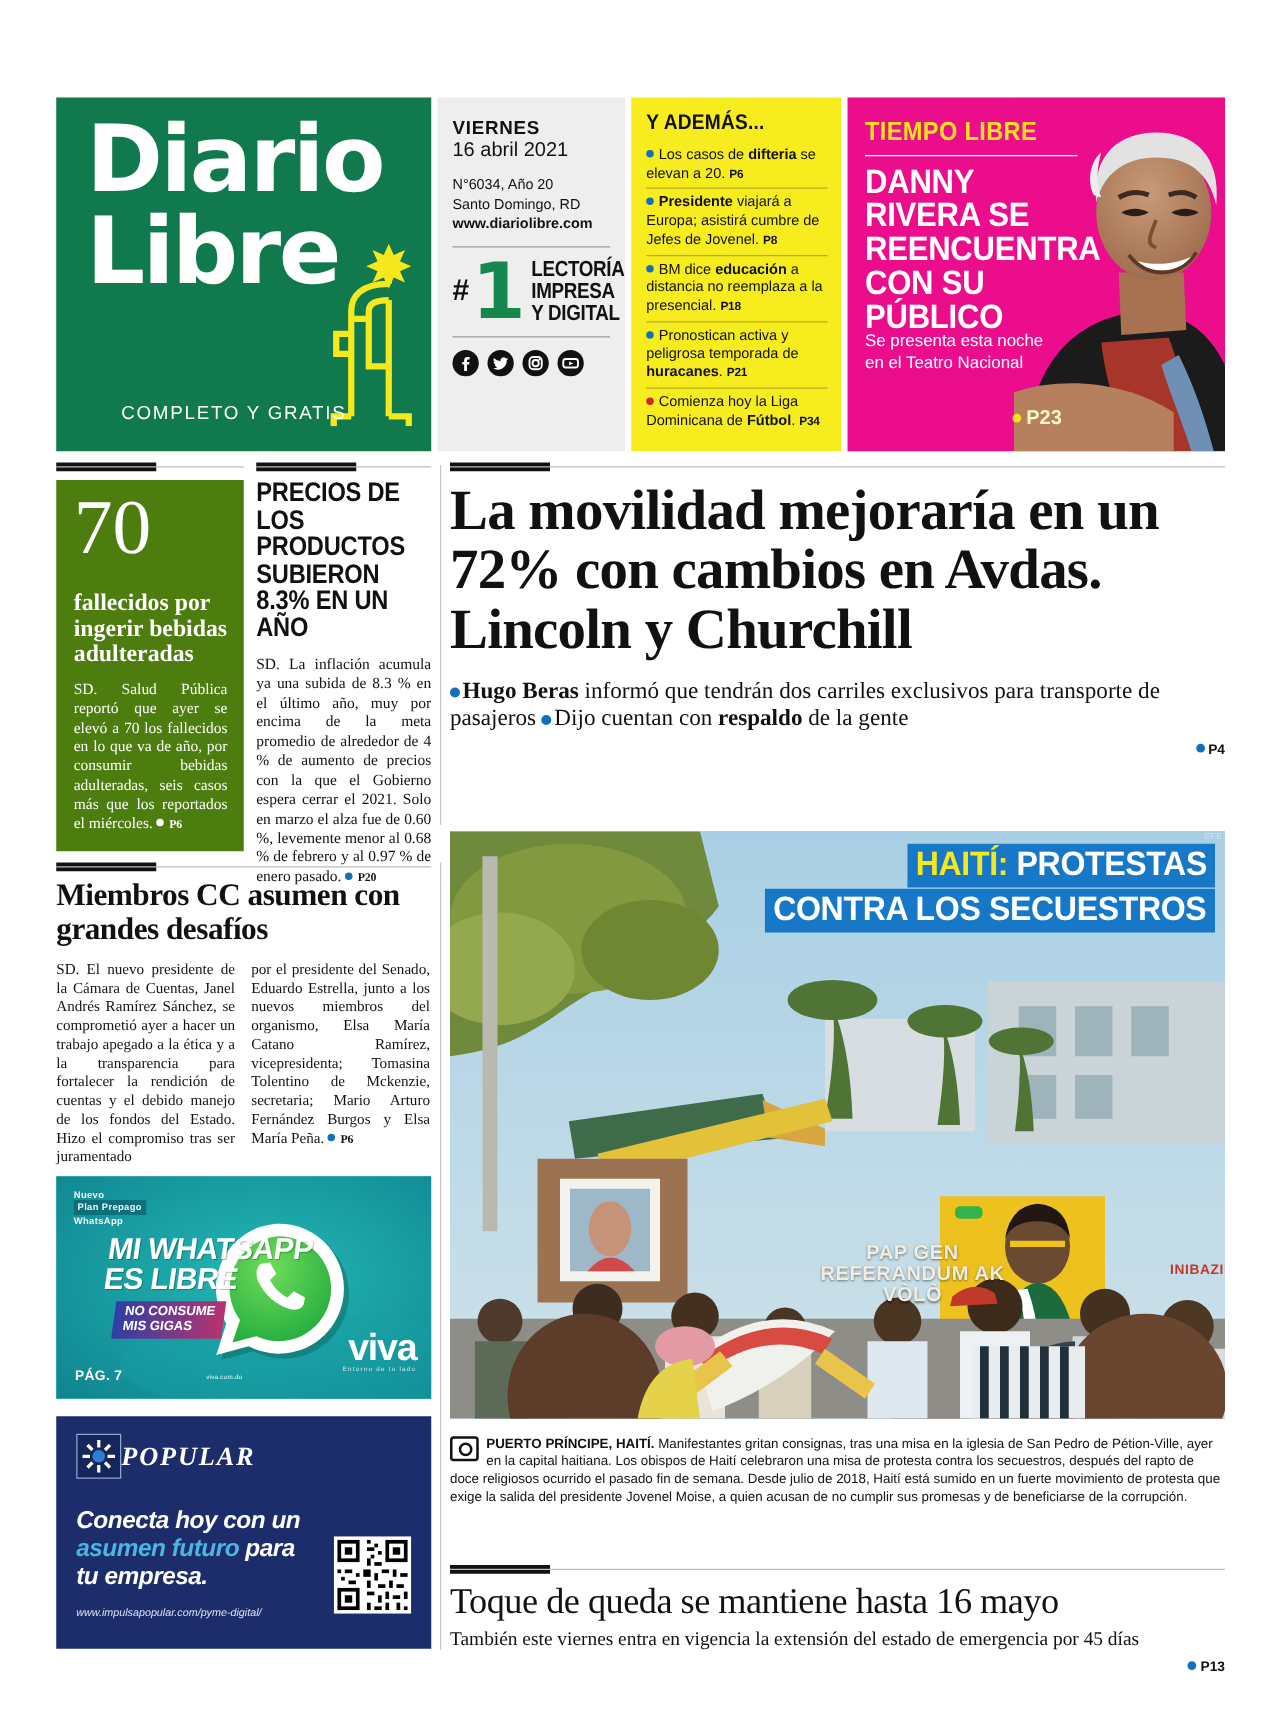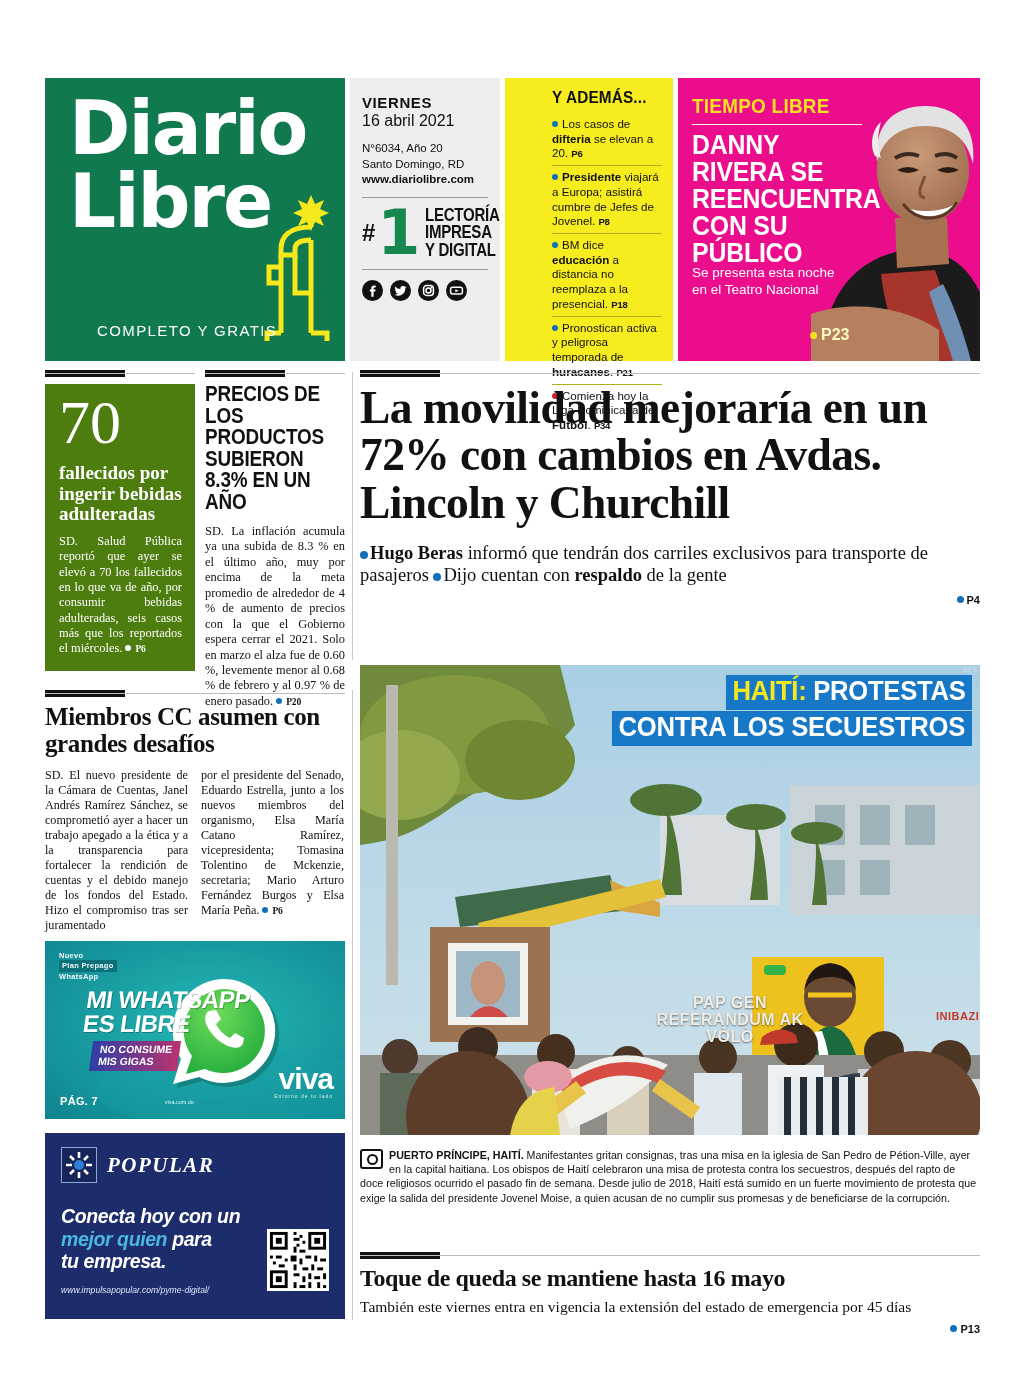--- a/index.html
+++ b/index.html
@@ -47,21 +47,21 @@
   .no1 .hash{font-size:24px;font-weight:bold;color:#111;line-height:1;}
   .no1 .one{font-size:62px;font-weight:bold;color:#15874f;line-height:.82;margin:0 2px 0 0;
     font-family:"DejaVu Sans",sans-serif;}
   .no1 .lines{font-family:"Liberation Sans",sans-serif;font-weight:bold;font-size:17.5px;
     line-height:1.02;letter-spacing:-.3px;color:#111;transform:scaleX(.86);transform-origin:left center;}
   .social{display:flex;gap:7px;margin-top:10px;}
   .social i{width:21px;height:21px;border-radius:50%;background:#111;display:inline-block;position:relative;}
   .social i svg{position:absolute;left:0;top:0;}
 
   .ademas-box{position:absolute;left:460px;top:0;width:168px;height:283px;background:#f7ec1e;}
-  .ademas-inner{padding:10px 11px 0 12px;margin-left:35px;}
+  .ademas-inner{padding:10px 11px 0 12px;}
   .ademas-title{font-weight:bold;font-size:17px;letter-spacing:.2px;color:#111;
     transform:scaleX(.9);transform-origin:left;margin-bottom:5px;}
   .ad-item{font-size:11.6px;line-height:1.27;color:#111;padding:4px 0 4px 0;}
   .ad-item + .ad-item{border-top:1px solid #b6ad1a;}
   .ad-item b{font-weight:bold;}
   .dot{display:inline-block;width:6px;height:6px;border-radius:50%;background:#1270bb;margin-right:4px;vertical-align:1px;}
   .dot.red{background:#d0232b;}
   .pg{font-size:9.5px;font-weight:bold;letter-spacing:-.2px;}
 
   .tiempo-box{position:absolute;left:633px;top:0;width:302px;height:283px;background:#ec0d8c;overflow:hidden;}
@@ -72,21 +72,21 @@
     font-size:27px;line-height:1.0;letter-spacing:-.2px;transform:scaleX(.92);transform-origin:left top;}
   .tl-sub{position:absolute;left:14px;top:186px;width:150px;color:#fff;font-size:13.5px;line-height:1.26;}
   .tl-pg{position:absolute;left:132px;top:248px;color:#fef9c3;font-weight:bold;font-size:16px;}
   .tl-pg .dot{background:#f7e11e;width:7px;height:7px;}
   .tl-photo{position:absolute;right:-6px;top:0;width:175px;height:283px;}
 
   
   .col-left{position:absolute;left:45px;top:370px;width:150px;}
   .blue-box{background:#4d7c0f;color:#fff;padding:12px 13px 14px 14px;width:123px;}
   .blue-num{font-family:"Liberation Serif",serif;font-size:62px;line-height:.86;font-weight:normal;color:#fff;}
-  .blue-kicker{font-family:"Liberation Serif",serif;font-size:19px;line-height:1.08;font-weight:bold;margin-top:14px;}
+  .blue-kicker{font-family:"Liberation Serif",serif;font-size:19px;line-height:1.08;font-weight:bold;margin-top:24px;}
   .blue-body{font-family:"Liberation Serif",serif;font-size:12.4px;line-height:1.24;margin-top:9px;text-align:justify;}
   .blue-body .dot{background:#fff;}
   .blue-body .pg{color:#fff;}
 
   
   .col-precios{position:absolute;left:205px;top:370px;width:140px;}
   .precios-head{font-weight:bold;font-size:21.5px;line-height:1.0;letter-spacing:-.2px;
     transform:scaleX(.88);transform-origin:left top;width:160px;}
   .precios-body{font-family:"Liberation Serif",serif;font-size:12.4px;line-height:1.245;
     margin-top:11px;text-align:justify;}
@@ -124,21 +124,21 @@
   .ov1{right:8px;top:10px;}
   .ov2{right:8px;top:46px;}
   .ov .hi{color:#f5e81c;}
 
   .caption{position:absolute;left:360px;top:1148px;width:620px;font-size:10.7px;line-height:1.33;color:#111;}
   .cap-ico{float:left;width:19px;height:16px;border:2px solid #111;border-radius:3px;margin:1px 6px 0 0;position:relative;}
   .cap-ico:after{content:"";position:absolute;left:5px;top:3px;width:7px;height:7px;border:2px solid #111;border-radius:50%;}
   .caption b{font-weight:bold;}
 
   .toque{position:absolute;left:360px;top:1252px;width:620px;}
-  .toque-head{font-family:"Liberation Serif",serif;font-weight:bold;font-size:24px;line-height:1.05;letter-spacing:-.4px;}
+  .toque-head{font-family:"Liberation Serif",serif;font-weight:normal;font-size:29px;line-height:1.05;letter-spacing:-.4px;}
   .toque-sub{font-family:"Liberation Serif",serif;font-size:15.5px;line-height:1.2;margin-top:7px;color:#111;}
   .toque-pg{text-align:right;font-size:11px;font-weight:bold;margin-top:6px;}
   .toque-pg .dot{width:7px;height:7px;margin-right:3px;}
 </style>
 </head>
 <body>
 
 <div class="page">
 
   <div class="masthead-row">
@@ -348,34 +348,34 @@
     </div>
     <div style="position:absolute;left:15px;bottom:12px;color:#fff;font-weight:bold;font-size:11px;letter-spacing:.3px;">PÁG. 7</div>
     <div style="position:absolute;left:120px;bottom:14px;color:#dff;font-size:5px;letter-spacing:.2px;">viva.com.do</div>
     <div style="position:absolute;right:12px;bottom:20px;text-align:right;">
       <div style="color:#fff;font-size:30px;font-weight:bold;letter-spacing:-1px;line-height:.9;">viva</div>
       <div style="color:#cfeef0;font-size:5px;letter-spacing:1px;margin-top:1px;">Entorno de tu lado</div>
     </div>
   </div>
 
   <div class="ad-popular">
-    <div style="position:absolute;left:16px;top:14px;display:flex;align-items:center;gap:10px;">
+    <div style="position:absolute;left:16px;top:14px;display:flex;align-items:center;">
       <span style="width:34px;height:34px;border:1px solid #8fa6d8;display:inline-block;position:relative;background:#16255a;">
         <svg width="34" height="34" viewBox="0 0 34 34">
           <g stroke="#fff" stroke-width="2.6">
             <path d="M17 4v6M17 24v6M4 17h6M24 17h6M8 8l4 4M22 22l4 4M26 8l-4 4M12 22l-4 4"></path>
           </g>
           <circle cx="17" cy="17" r="5" fill="#2e7fd4"></circle>
         </svg>
       </span>
       <span style="color:#fff;font-size:21px;font-weight:bold;font-style:italic;letter-spacing:1.5px;font-family:'Liberation Serif',serif;">POPULAR</span>
     </div>
     <div style="position:absolute;left:16px;top:72px;width:205px;color:#fff;font-size:19.5px;font-weight:bold;font-style:italic;line-height:1.16;letter-spacing:-.4px;">
       <div>Conecta hoy con un</div>
-      <div><span style="color:#49b7e0;">mejor quien</span><span> para</span></div>
+      <div><span style="color:#49b7e0;">asumen futuro</span><span> para</span></div>
       <div>tu empresa.</div>
     </div>
     <div style="position:absolute;left:16px;bottom:24px;color:#dbe4f7;font-size:8.6px;font-style:italic;">www.impulsapopular.com/pyme-digital/</div>
     <svg style="position:absolute;right:16px;bottom:28px;" width="62" height="62" viewBox="0 0 21 21">
       <rect width="21" height="21" fill="#fff"></rect>
       <g fill="#000">
         <rect x="1" y="1" width="6" height="6"></rect>
           <rect x="2" y="2" width="4" height="4" fill="#fff"></rect>
           <rect x="3" y="3" width="2" height="2"></rect>
         <rect x="14" y="1" width="6" height="6"></rect>

